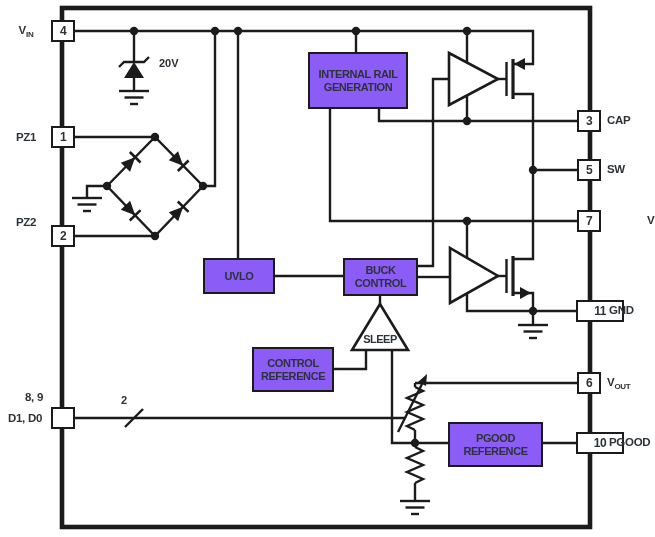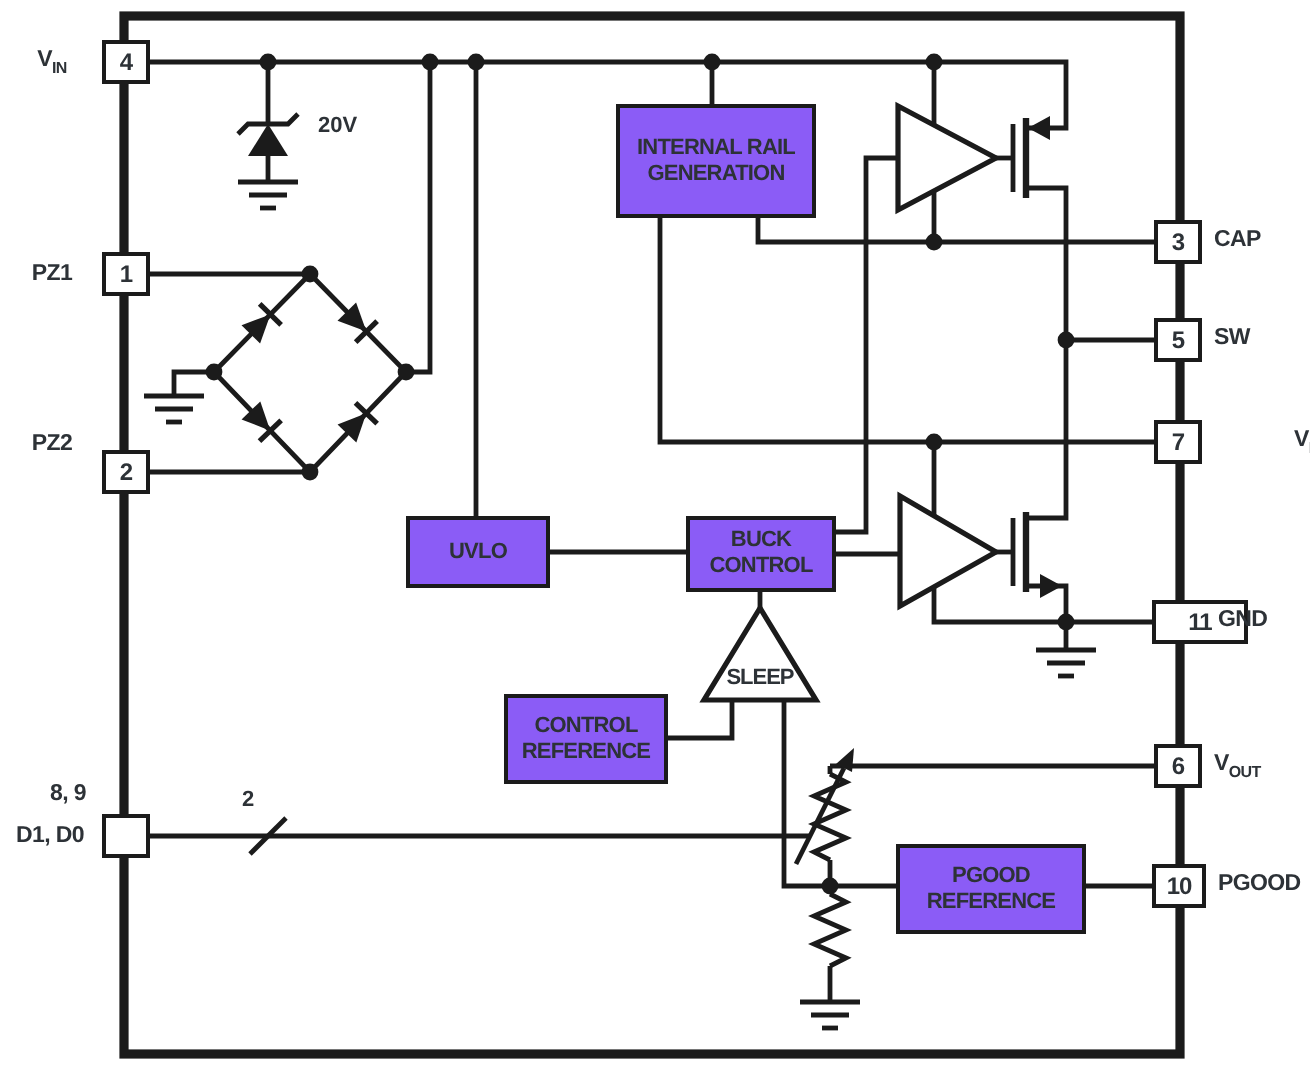--- a/index.html
+++ b/index.html
@@ -255,21 +255,21 @@
     <span>GND</span><sub></sub>
   </div>
 
   <div class="pinbox" style="left:577px;top:372px;width:24px;height:22px;">
     <span>6</span>
   </div>
   <div class="plab" style="left:607px;top:375px;">
     <span>V</span><sub>OUT</sub>
   </div>
 
-  <div class="pinbox" style="left:576px;top:432px;width:27px;height:22px;">
+  <div class="pinbox" style="left:576px;top:432px;width:48px;height:22px;">
     <span>10</span>
   </div>
   <div class="plab" style="left:609px;top:435px;">
     <span>PGOOD</span><sub></sub>
   </div>
 
   <div class="ann" style="left:147px;top:57px;margin-left:12px;">20V</div>
   <div class="ann" style="left:121px;top:394px;">2</div>
 
 </div>

